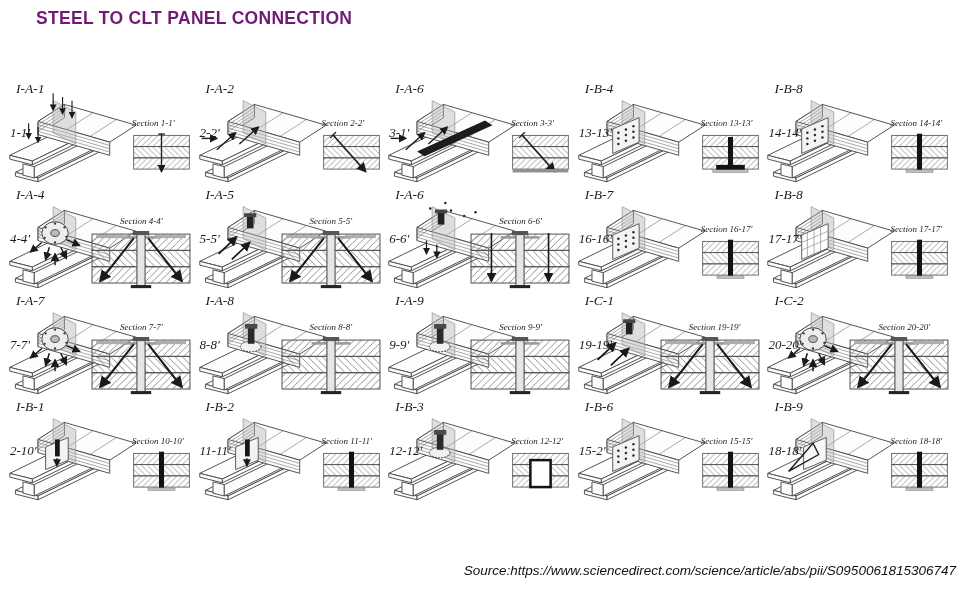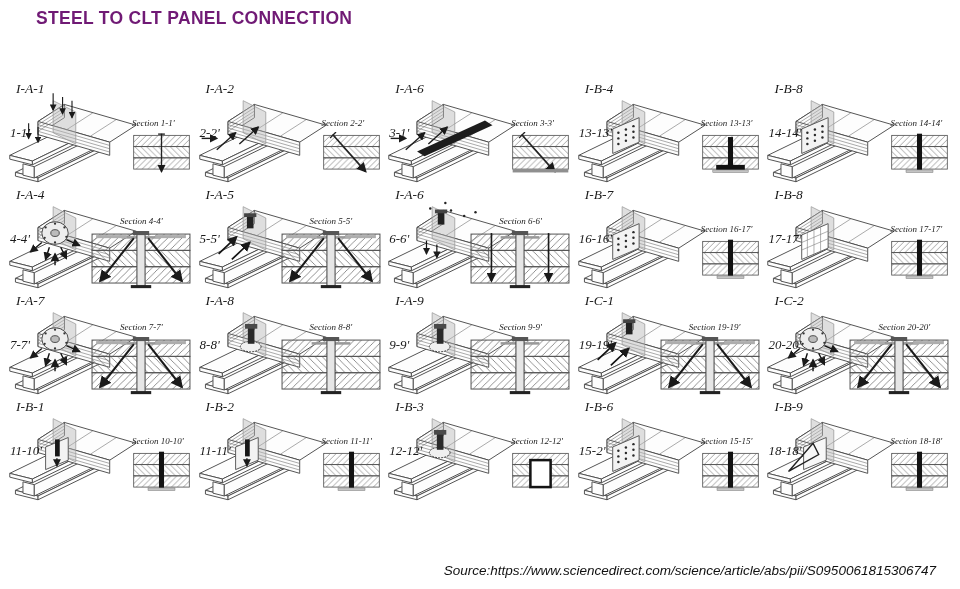--- a/index.html
+++ b/index.html
@@ -28,21 +28,21 @@
   }
   .sec-label {
     position:absolute; left:126px; top:38px; white-space:nowrap;
     font-family:"Liberation Serif", serif; font-size:9px; color:#1b1b1b;
   }
   .sec-thumb { position:absolute; left:126px; top:52px; width:59px; }
   .sec-thumb svg { width:100%; display:block; }
   .cell.wide .sec-label { left:114px; top:30px; }
   .cell.wide .sec-thumb { left:84px; top:44px; width:102px; }
   .source {
-    position:absolute; right:24px; top:563px;
+    position:absolute; right:4px; top:563px;
     font-style:italic; font-size:13.5px; color:#111;margin-left:29px;
   }
 </style>
 </head>
 <body>
 
 <svg width="0" height="0" style="position:absolute" aria-hidden="true">
   <defs>
     <pattern id="h1" width="7" height="7" patternUnits="userSpaceOnUse">
       <path d="M0,7 L7,0" stroke="#7a7a7a" stroke-width="0.8"></path>
@@ -984,21 +984,21 @@
           <line x1="89" y1="50" x2="117" y2="32"></line>
         </g>
         <polygon points="50,12 74,24 74,58 50,46" fill="rgba(185,185,185,0.45)" stroke="#999" stroke-width="0.8"></polygon>
         <g class="iso-overlay">
             <polygon points="42,42 66,32 66,56 42,66" fill="#f3f3f3" stroke="#555"></polygon>
             <rect x="52" y="34" width="5" height="18" fill="#161616"></rect>
             <line x1="54" y1="54" x2="54" y2="62" stroke="#111" stroke-width="1.4" marker-end="url(#arr)"></line>
           </g>
       </svg>
     </div>
-    <span class="callout">11-10'</span>
+    <span class="callout">2-10'</span>
     <span class="sec-label">Section 10-10'</span>
     <div class="sec-thumb">
         <svg viewBox="0 0 70 50">
           <rect x="2" y="4" width="66" height="13.333333333333334" fill="url(#h1)" stroke="#555"></rect>
           <rect x="2" y="17.333333333333336" width="66" height="13.333333333333334" fill="url(#h2)" stroke="#555"></rect>
           <rect x="2" y="30.66666666666667" width="66" height="13.333333333333334" fill="url(#h1)" stroke="#555"></rect>
           <rect x="32" y="2" width="6" height="43" fill="#121212"></rect>
           <rect x="19" y="45" width="32" height="3" fill="#c4c4c4" stroke="#777" stroke-width="0.6"></rect>
         </svg>
       </div>

